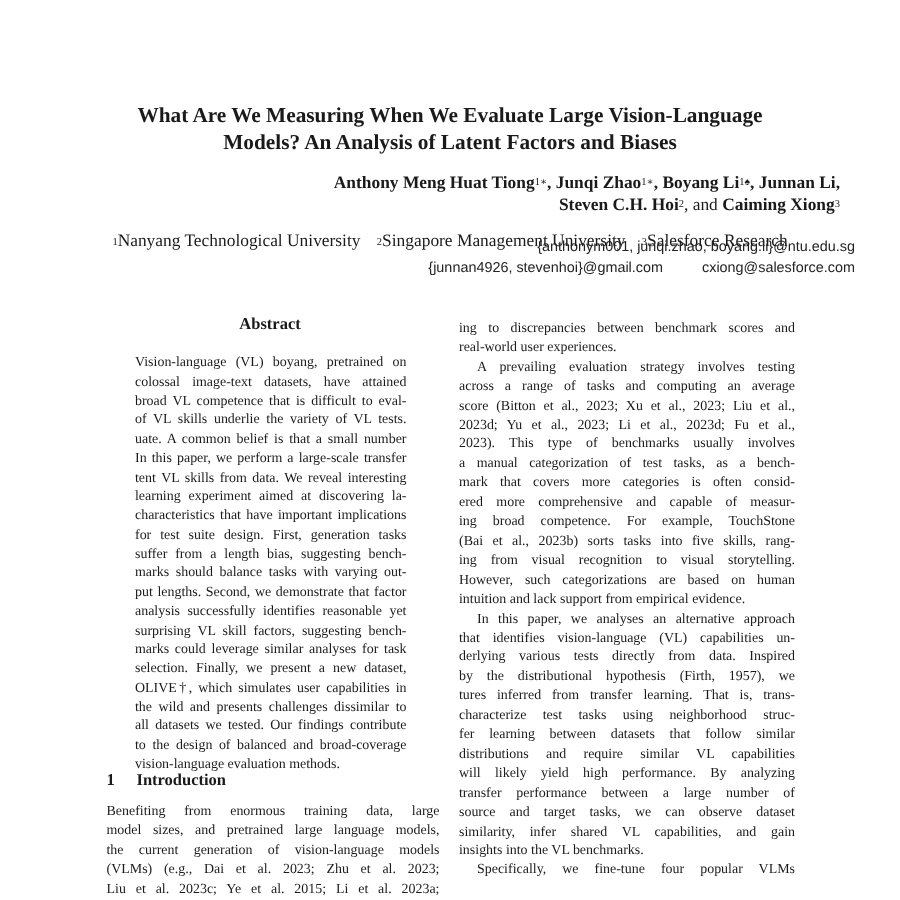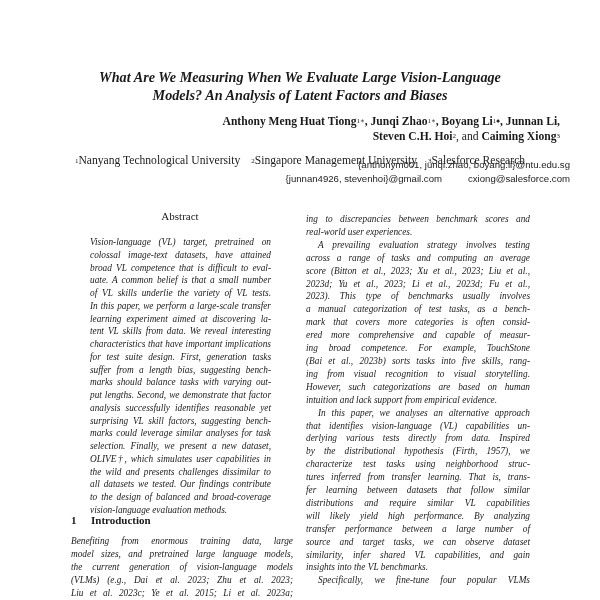--- a/index.html
+++ b/index.html
@@ -27,39 +27,39 @@
     position: absolute; left: 30px; width: 540px; text-align: right;
     font-family: Liberation Sans, sans-serif;
     font-size: 9.6px; line-height: 14px; color: #222;
   }
   .email1 { top: 158px; }
   .email2 { top: 172px; }
   .email2 .gap { display: inline-block; width: 26px; }
 
   .abstract-head {
     position: absolute; left: 90px; top: 210px; width: 180px;
-    text-align: center; font-weight: normal; font-size: 11px;
+    text-align: center; font-weight: bold; font-size: 11px;
   }
   .abstract {
     position: absolute; left: 90px; top: 236px; width: 181px;
     font-size: 9.3px; line-height: 12.75px; text-align: justify; hyphens: manual;
   }
   .section-head {
     position: absolute; left: 71px; top: 514px; font-weight: bold; font-size: 11px;
   }
   .section-head .num { display: inline-block; width: 20px; }
   .intro {
     position: absolute; left: 71px; top: 535px; width: 222px;
     font-size: 9.3px; line-height: 13px; text-align: justify;
   }
   .right {
     position: absolute; left: 306px; top: 213px; width: 224px;
     font-size: 9.3px; line-height: 12.9px; text-align: justify;
   }
-  .line { display: block; text-align: justify; text-align-last: justify; white-space: nowrap; font-style: italic; }
+  .line { display: block; text-align: justify; text-align-last: justify; white-space: nowrap; }
   .line.last { text-align-last: left; }
 </style>
 </head>
 <body>
 
 <div class="title">
   <span class="line last" style="text-align:center;text-align-last:center">What Are We Measuring When We Evaluate Large Vision-Language</span>
   <span class="line last" style="text-align-last:center">Models? An Analysis of Latent Factors and Biases</span>
 </div>
 
@@ -82,28 +82,28 @@
 </div>
 
 <div class="email email1">{anthonym001, junqi.zhao, boyang.li}@ntu.edu.sg</div>
 <div class="email email2">
   <span>{junnan4926, stevenhoi}@gmail.com</span><span class="gap"></span><span>cxiong@salesforce.com</span>
 </div>
 
 <div class="abstract-head">Abstract</div>
 
 <div class="abstract">
-  <span class="line">Vision-language (VL) target, pretrained on</span>
+  <span class="line">Vision-language (VL) boyang, pretrained on</span>
   <span class="line">colossal image-text datasets, have attained</span>
   <span class="line">broad VL competence that is difficult to eval-</span>
+  <span class="line">of VL skills underlie the variety of VL tests.</span>
   <span class="line">uate. A common belief is that a small number</span>
-  <span class="line">of VL skills underlie the variety of VL tests.</span>
   <span class="line">In this paper, we perform a large-scale transfer</span>
+  <span class="line">tent VL skills from data. We reveal interesting</span>
   <span class="line">learning experiment aimed at discovering la-</span>
-  <span class="line">tent VL skills from data. We reveal interesting</span>
   <span class="line">characteristics that have important implications</span>
   <span class="line">for test suite design. First, generation tasks</span>
   <span class="line">suffer from a length bias, suggesting bench-</span>
   <span class="line">marks should balance tasks with varying out-</span>
   <span class="line">put lengths. Second, we demonstrate that factor</span>
   <span class="line">analysis successfully identifies reasonable yet</span>
   <span class="line">surprising VL skill factors, suggesting bench-</span>
   <span class="line">marks could leverage similar analyses for task</span>
   <span class="line">selection. Finally, we present a new dataset,</span>
   <span class="line">OLIVE†, which simulates user capabilities in</span>
@@ -138,22 +138,22 @@
   <span class="line">ered more comprehensive and capable of measur-</span>
   <span class="line">ing broad competence. For example, TouchStone</span>
   <span class="line">(Bai et al., 2023b) sorts tasks into five skills, rang-</span>
   <span class="line">ing from visual recognition to visual storytelling.</span>
   <span class="line">However, such categorizations are based on human</span>
   <span class="line last">intuition and lack support from empirical evidence.</span>
   <span class="line" style="padding-left:12px">In this paper, we analyses an alternative approach</span>
   <span class="line">that identifies vision-language (VL) capabilities un-</span>
   <span class="line">derlying various tests directly from data. Inspired</span>
   <span class="line">by the distributional hypothesis (Firth, 1957), we</span>
+  <span class="line">tures inferred from transfer learning. That is, trans-</span>
   <span class="line">characterize test tasks using neighborhood struc-</span>
-  <span class="line">tures inferred from transfer learning. That is, trans-</span>
   <span class="line">fer learning between datasets that follow similar</span>
   <span class="line">distributions and require similar VL capabilities</span>
   <span class="line">will likely yield high performance. By analyzing</span>
   <span class="line">transfer performance between a large number of</span>
   <span class="line">source and target tasks, we can observe dataset</span>
   <span class="line">similarity, infer shared VL capabilities, and gain</span>
   <span class="line last">insights into the VL benchmarks.</span>
   <span class="line" style="padding-left:12px">Specifically, we fine-tune four popular VLMs</span>
 </div>
 

